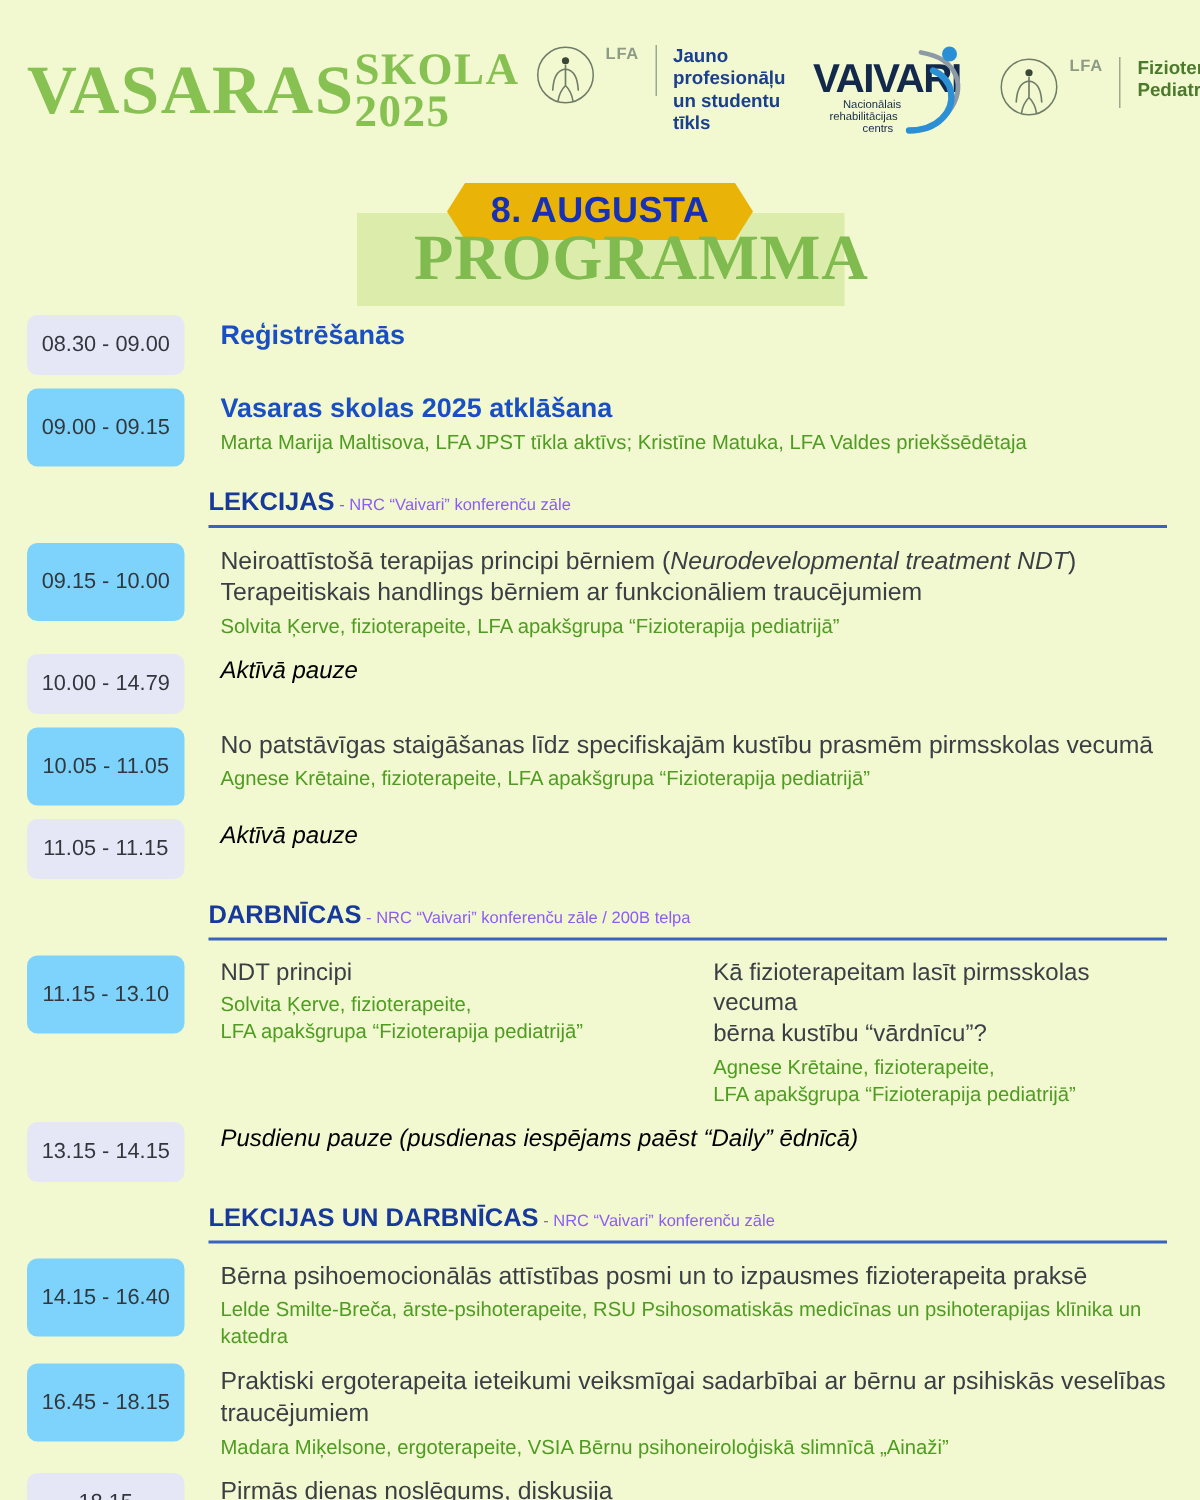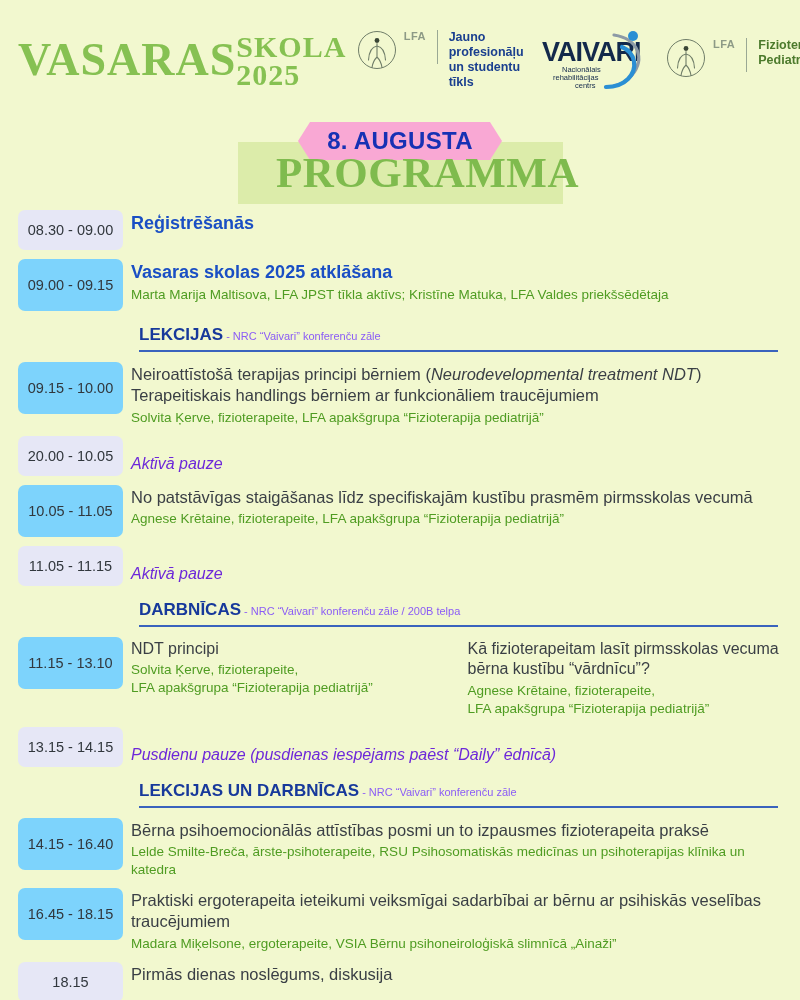--- a/index.html
+++ b/index.html
@@ -85,21 +85,21 @@
     width: 325px;
     height: 62px;
     background: #dcecaa;
   }
   .augusta-chip {
     position: absolute;
     left: 298px;
     top: 0px;
     width: 204px;
     height: 38px;
-    background: #f9a8d4;
+    background: #eab308;
     clip-path: polygon(12px 0, calc(100% - 12px) 0, 100% 50%, calc(100% - 12px) 100%, 12px 100%, 0 50%);
     display: flex;
     align-items: center;
     justify-content: center;
   }
   .augusta-chip span {
     font-size: 24px;
     font-weight: bold;
     color: #1631b4;
     letter-spacing: 0.3px;
@@ -139,21 +139,21 @@
     font-size: 14.5px;
     color: #31373d;
     padding: 5px 4px;
   }
   .time-badge.green { background: #7dd3fc; }
   .time-badge.lav { background: #e6e7f6; }
   .time-badge.tall { min-height: 52px; }
 
   .row-body {
     flex: 1;
-    padding-left: 8px;
+    padding-left: 24px;
     padding-top: 2px;
   }
 
   .evt-title {
     font-size: 16.5px;
     color: #3a3f45;
     line-height: 1.3;
   }
   .evt-title.bold-blue {
     font-weight: bold;
@@ -166,23 +166,22 @@
     font-size: 13.5px;
     font-weight: normal;
     color: #4f9c22;
     line-height: 1.32;
     margin-top: 2px;
   }
 
   .break-text {
     font-size: 16px;
     font-style: italic;
-    color: #6d28d9;
+    color: #000000;
     line-height: 1.3;
-    margin-top: 16px;
   }
 
   
   .section-head {
     margin: 14px 0 10px 121px;
     padding-right: 8px;
   }
   .section-head .label {
     font-size: 17px;
     font-weight: bold;
@@ -294,21 +293,21 @@
   <div class="row">
     <div class="time-badge green tall">09.15 - 10.00</div>
     <div class="row-body">
       <div class="evt-title"><span>Neiroattīstošā terapijas principi bērniem (</span><em>Neurodevelopmental treatment NDT</em><span>)</span></div>
       <div class="evt-title">Terapeitiskais handlings bērniem ar funkcionāliem traucējumiem</div>
       <div class="speaker">Solvita Ķerve, fizioterapeite, LFA apakšgrupa “Fizioterapija pediatrijā”</div>
     </div>
   </div>
 
   <div class="row">
-    <div class="time-badge lav">20.00 - 10.05</div>
+    <div class="time-badge lav">10.00 - 14.79</div>
     <div class="row-body">
       <div class="break-text">Aktīvā pauze</div>
     </div>
   </div>
 
   <div class="row">
     <div class="time-badge green tall">10.05 - 11.05</div>
     <div class="row-body">
       <div class="evt-title">No patstāvīgas staigāšanas līdz specifiskajām kustību prasmēm pirmsskolas vecumā</div>
       <div class="speaker">Agnese Krētaine, fizioterapeite, LFA apakšgrupa “Fizioterapija pediatrijā”</div>

